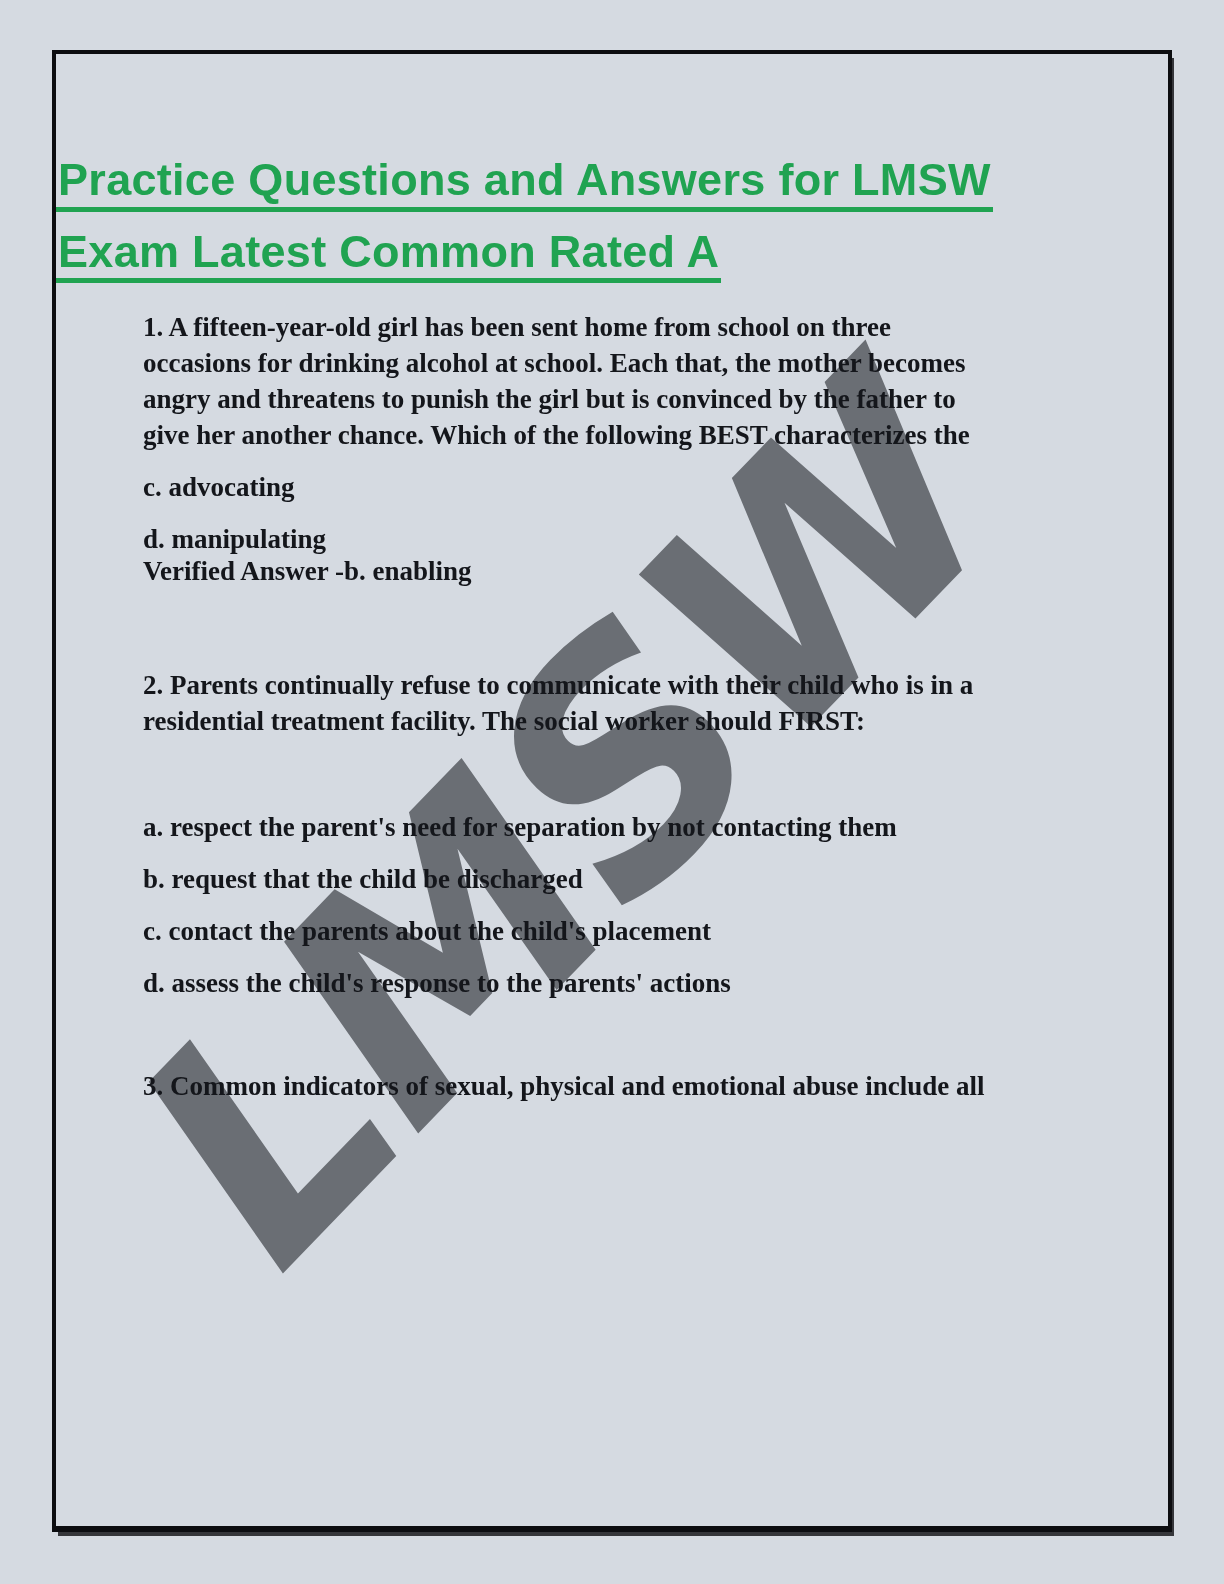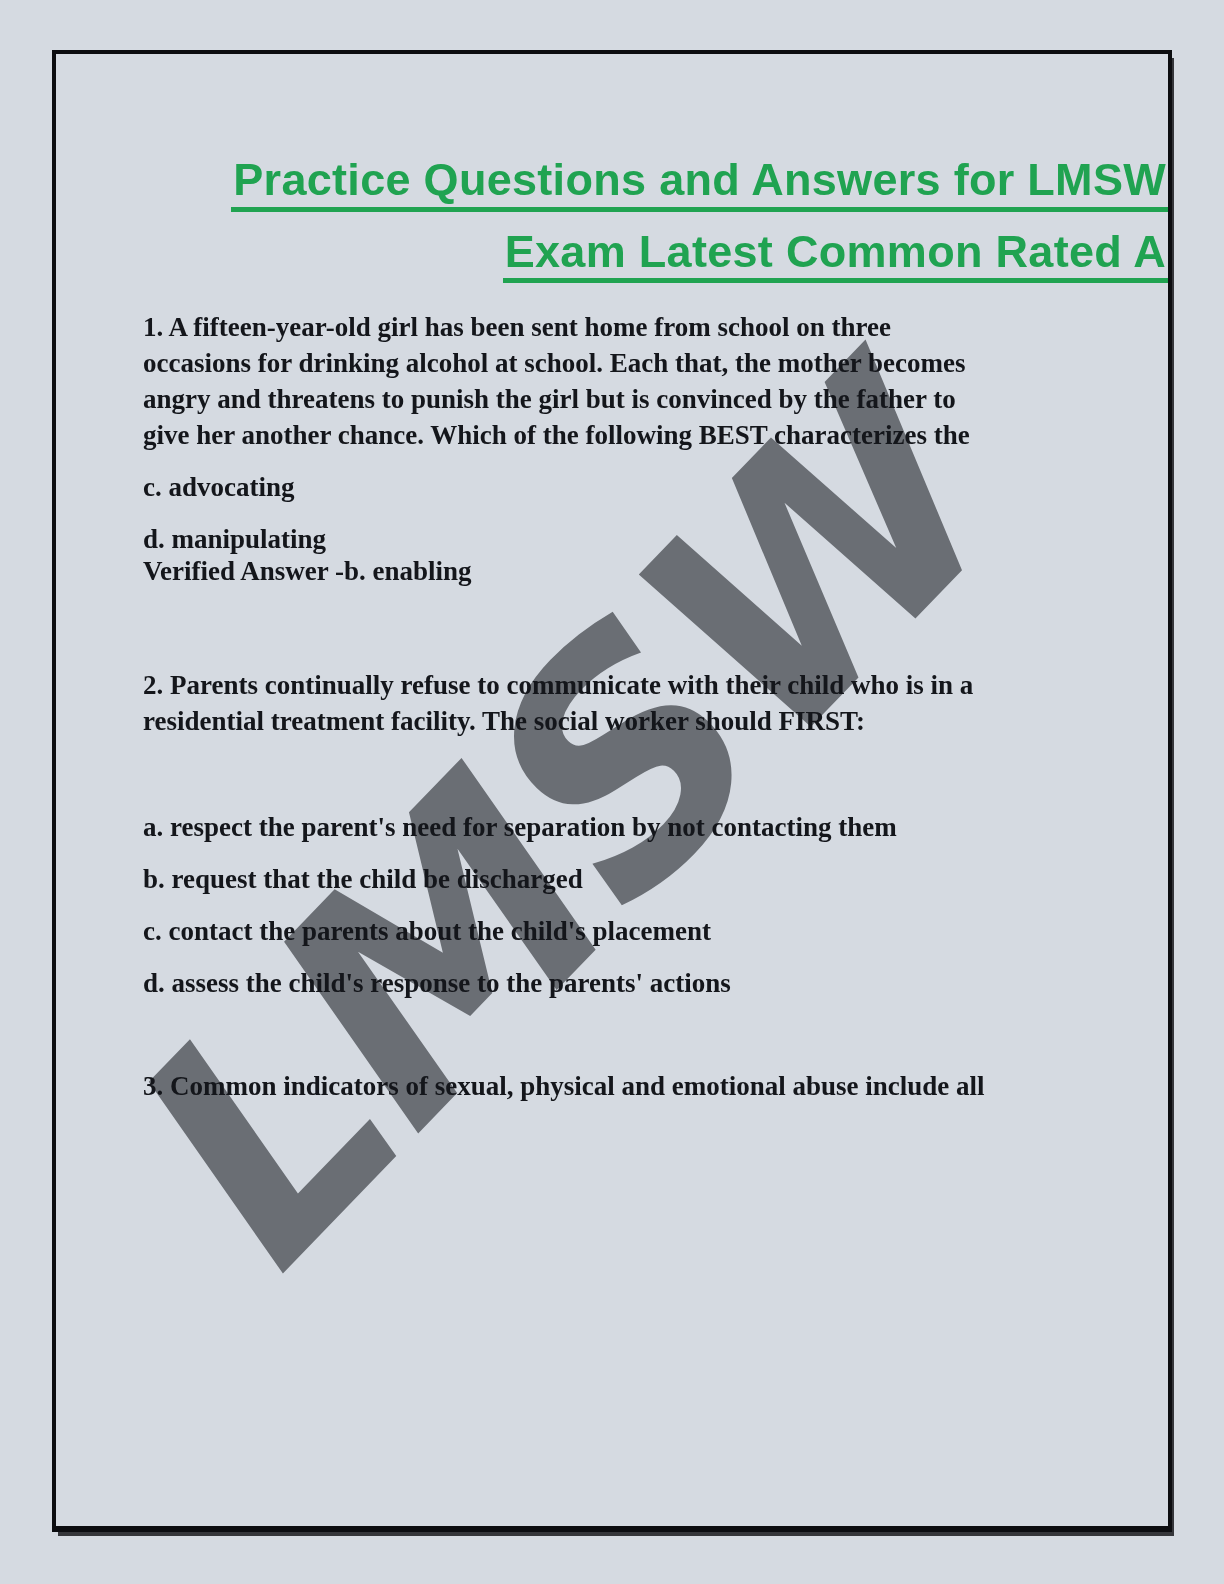--- a/index.html
+++ b/index.html
@@ -47,21 +47,21 @@
     left: 56px; top: 54px;
     width: 1112px;
     z-index: 1;
     color: var(--body-ink, #14161b);
     font-weight: 700;
     font-size: 27px;
     line-height: 36px;
   }
   .title {
     margin-top: 98px;
-    text-align: right;
+    text-align: left;
     font-family: "Liberation Sans", "DejaVu Sans", sans-serif;
     color: var(--title-green, #20a351);
     font-weight: 700;
     font-size: 45px;
   }
   .title-line { line-height: 56px; margin-bottom: 12px; }
   .title-line .u {
     display: inline-block;
     line-height: 1.1;
     padding: 0 2px 2px 2px;

